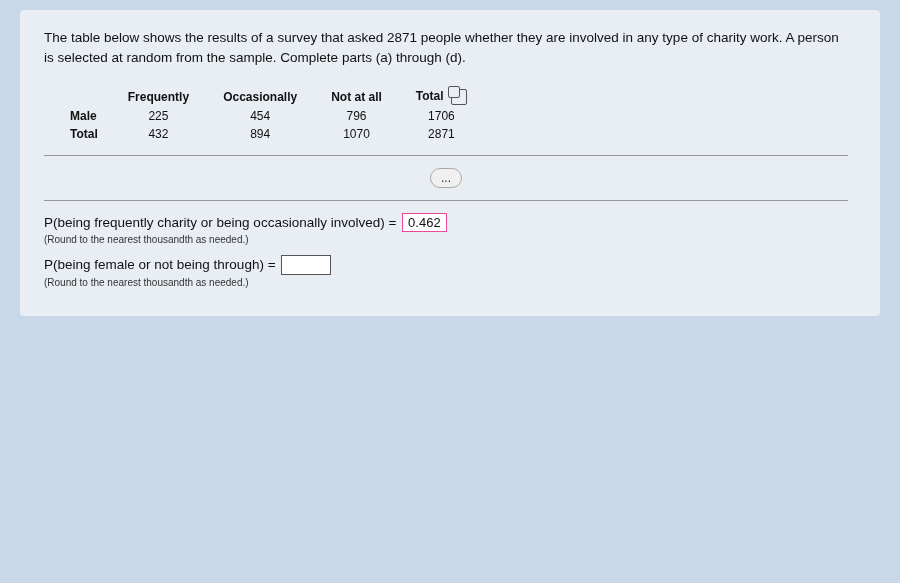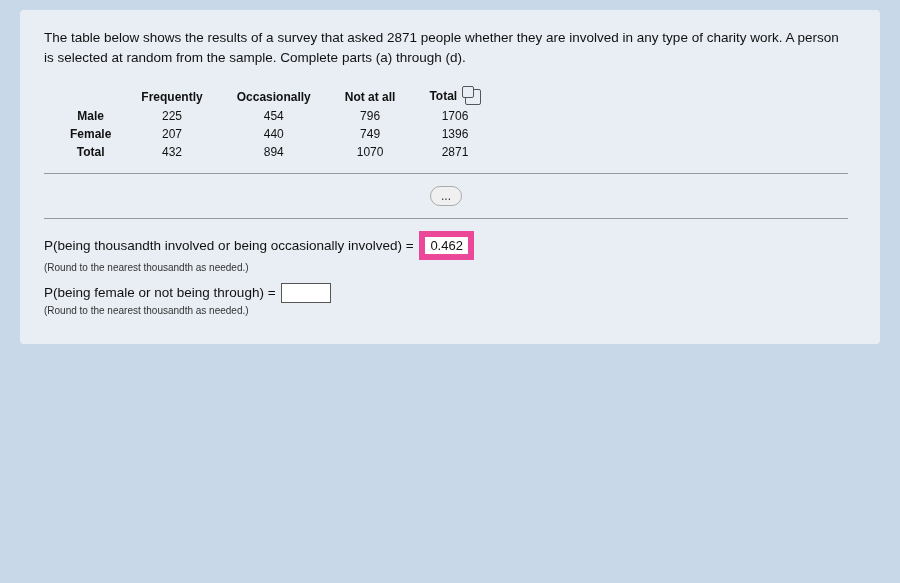--- a/index.html
+++ b/index.html
@@ -46,21 +46,21 @@
       font-size: 12px;
       color: #111;
     }
 
     table th {
       font-weight: bold;
     }
 
     table td:first-child {
       font-weight: bold;
-      text-align: center;
+      text-align: left;
       padding-right: 24px;
       margin-left: 33px;
     }
 
     .divider {
       border: none;
       border-top: 1px solid #999;
       margin: 12px 0;
     }
 
@@ -104,21 +104,21 @@
       border: 1px solid #555;
       background: #fff;
       min-width: 50px;
       height: 20px;
       vertical-align: middle;
       margin-left: 2px;
     }
 
     .answer-value {
       display: inline-block;
-      border: 6px solid #ec4899;
+      border: 1px solid #ec4899;
       background: #fff;
       padding: 1px 5px;
       font-size: 13px;
       color: #111;
       vertical-align: middle;
       margin-left: 2px;
     }
 
     .hint-text {
       font-size: 10px;
@@ -171,48 +171,41 @@
       </thead>
       <tbody>
         <tr>
           <td>Male</td>
           <td>225</td>
           <td>454</td>
           <td>796</td>
           <td>1706</td>
         </tr>
         <tr>
-          <td>Female</td>
-          <td>207</td>
-          <td>440</td>
-          <td>749</td>
-          <td>1396</td>
-        </tr>
-        <tr>
           <td>Total</td>
           <td>432</td>
           <td>894</td>
           <td>1070</td>
           <td>2871</td>
         </tr>
       </tbody>
     </table>
   </div>
 
   <hr class="divider">
 
   <div class="ellipsis-btn-row">
     <button class="ellipsis-btn">...</button>
   </div>
 
   <hr class="divider">
 
   <div class="question-block">
     <div class="answer-row">
-      <span>P(being thousandth involved or being occasionally involved) =</span>&nbsp;
+      <span>P(being frequently charity or being occasionally involved) =</span>&nbsp;
       <span class="answer-value">0.462</span>
     </div>
     <p class="hint-text">(Round to the nearest thousandth as needed.)</p>
   </div>
 
   <div class="question-block">
     <div class="answer-row">
       <span>P(being female or not being through) =</span>&nbsp;
       <input class="answer-box" type="text" style="width: 44px; height: 20px; border: 1px solid rgb(85, 85, 85); background: rgb(255, 255, 255); font-size: 13px;">
     </div>

